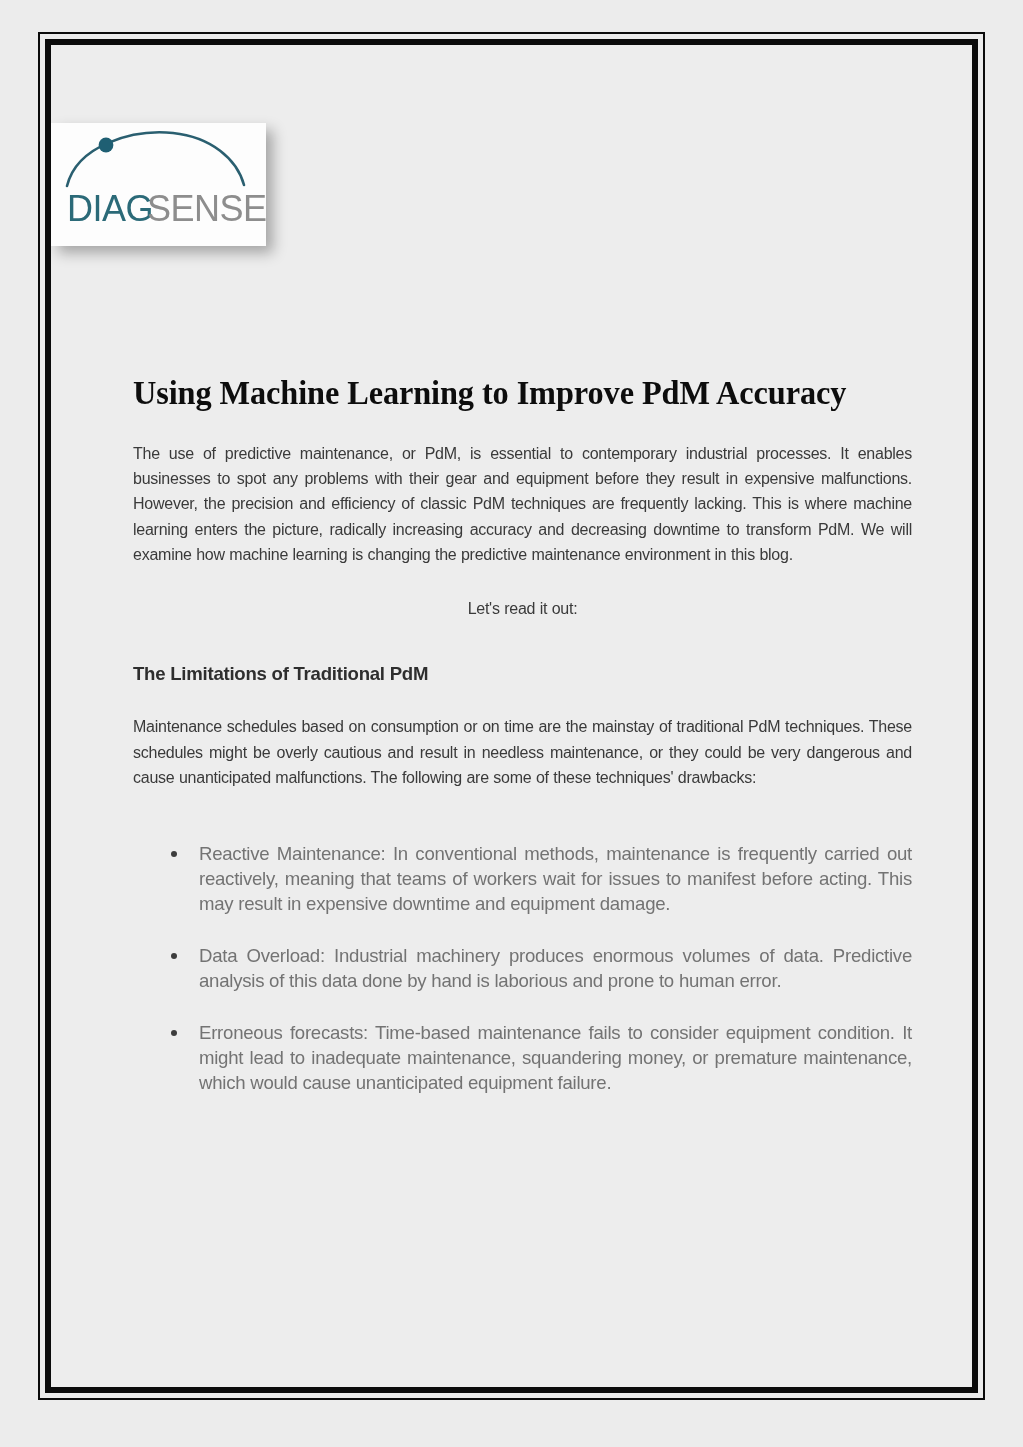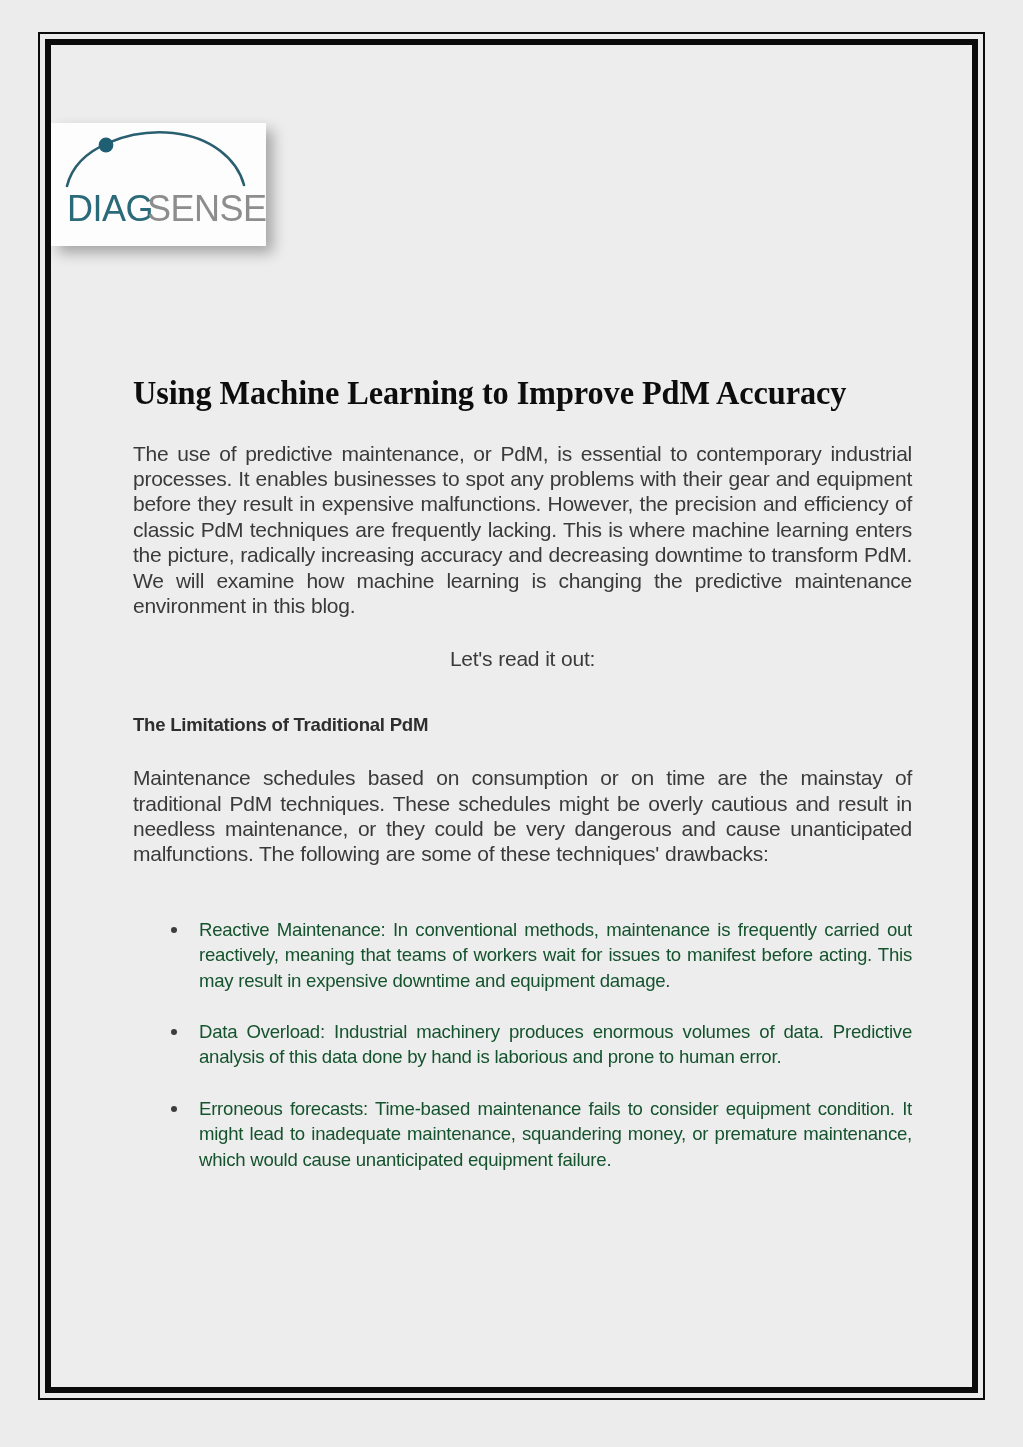--- a/index.html
+++ b/index.html
@@ -91,21 +91,21 @@
     letter-spacing: -0.1px;
     color: #0d0d0d;
     margin: 0 0 28px 0;
     transform: scaleX(0.965);
     transform-origin: left center;
     white-space: nowrap;
   }
 
   .para {
     font-family: "Liberation Sans", sans-serif;
-    font-size: 21px;
+    font-size: 16px;
     line-height: 25.4px;
     color: #3a3a3a;
     text-align: justify;
     margin: 0 0 24px 0;
     letter-spacing: -0.25px;
     word-spacing: 0.3px;
   }
 
   .para-plain { text-align: center; }
 
@@ -129,21 +129,21 @@
     padding: 0;
   }
 
   .bullets li {
     position: relative;
     padding-left: 66px;
     margin-bottom: 26px;
     font-family: "Liberation Sans", sans-serif;
     font-size: 18.6px;
     line-height: 25.4px;
-    color: #14532d;
+    color: #737373;
     text-align: justify;
     letter-spacing: -0.25px;
   }
 
   .bullets li:last-child { margin-bottom: 0; }
 
   .bullet-dot {
     position: absolute;
     left: 38px;
     top: 10px;

